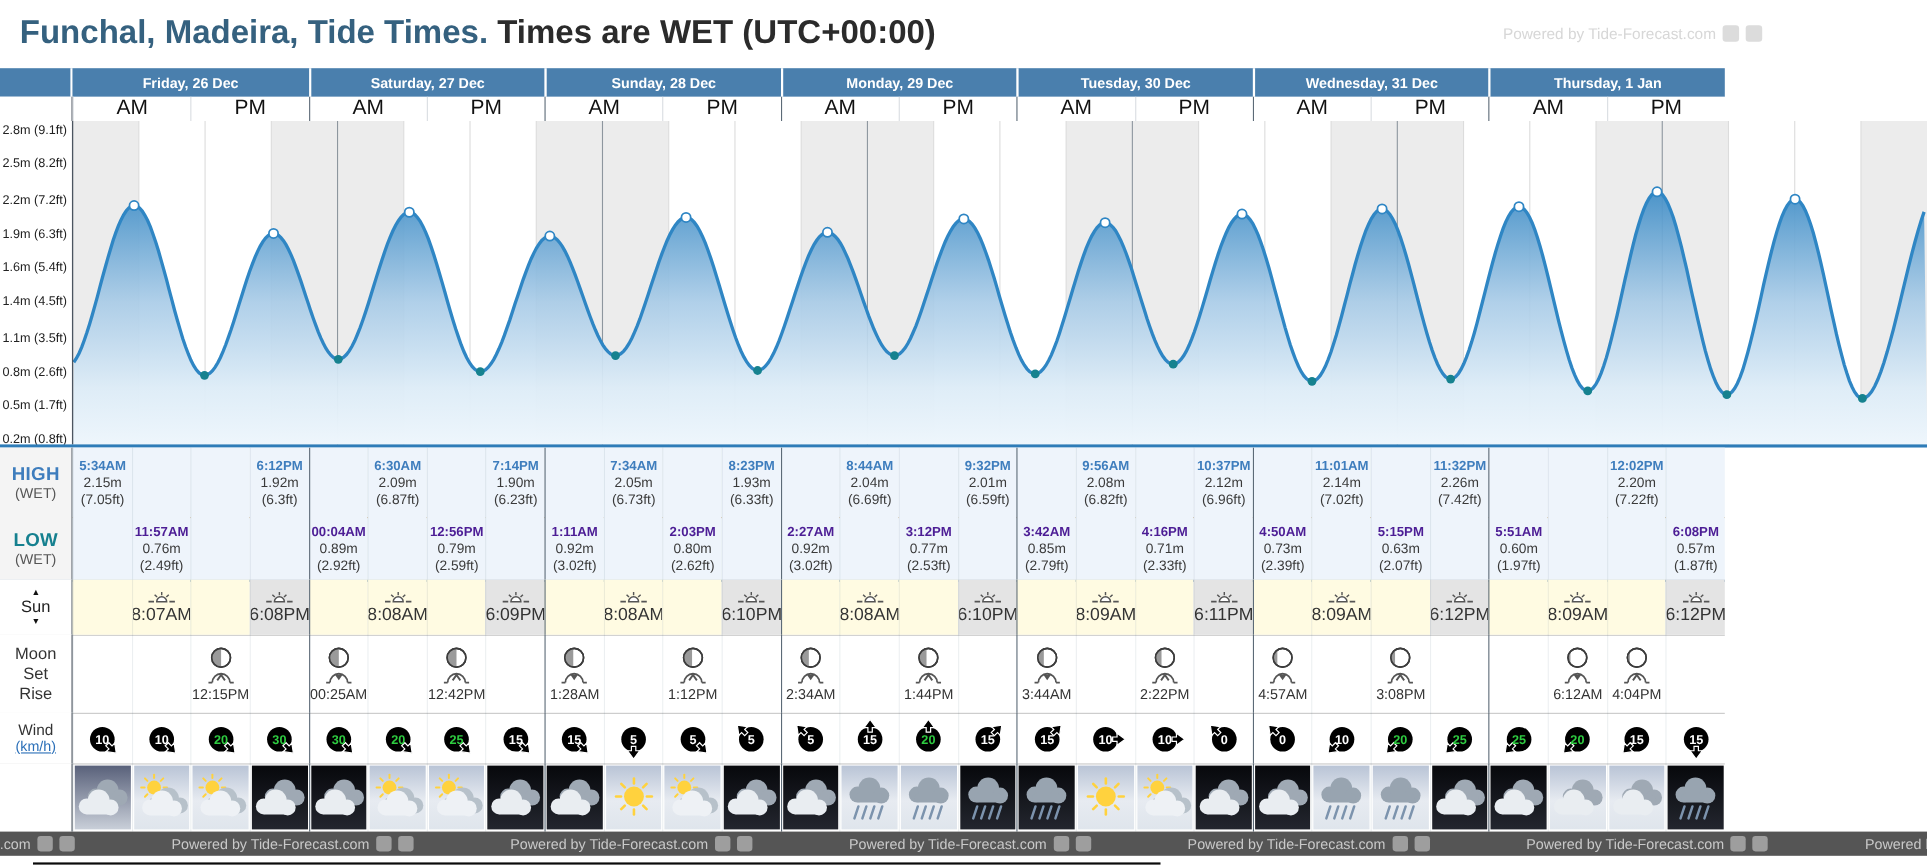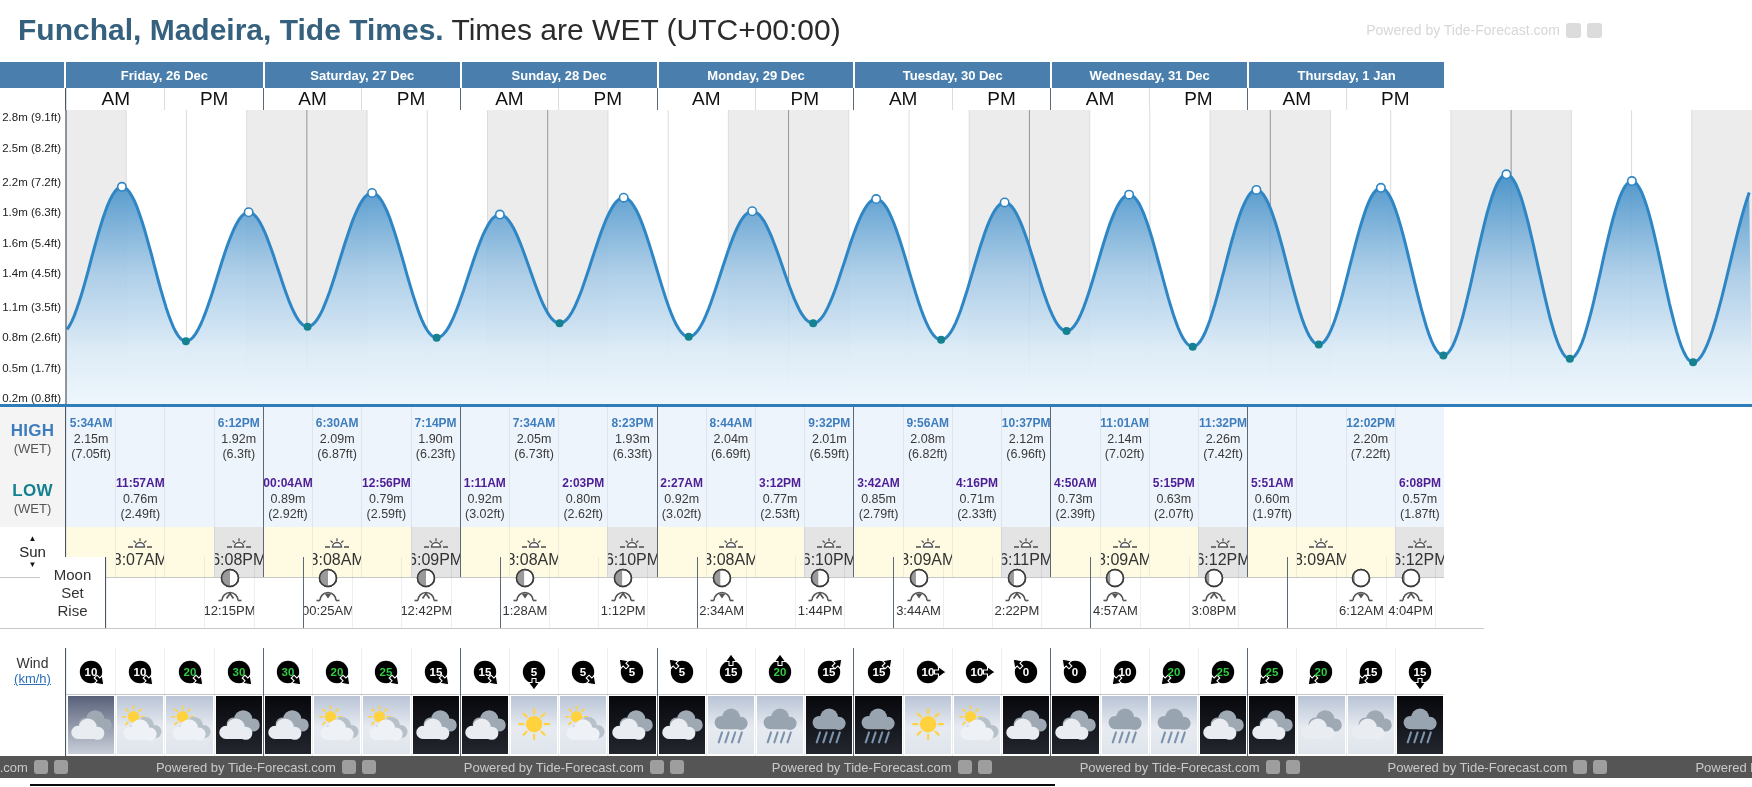--- a/index.html
+++ b/index.html
@@ -2,26 +2,26 @@
 <html><head>
 <meta charset="utf-8">
 <style>
   html,body{margin:0;padding:0;background:#fff;}
   .page{position:relative;width:1752px;height:787px;background:#fff;overflow:hidden;
         font-family:"Liberation Sans","DejaVu Sans",sans-serif;}
   
   .titlebar{position:absolute;left:0;top:0;width:100%;height:62px;background:#fff;}
   .pagetitle{position:absolute;left:18px;top:13px;font-size:30px;line-height:34px;margin:0;white-space:nowrap;}
   .t-bold{font-weight:bold;color:#35617f;}
-  .t-rest{font-weight:normal;color:#2b2b2b;}
+  .t-rest{font-weight:bold;color:#2b2b2b;}
   .wm-top{position:absolute;right:150px;top:22px;display:flex;align-items:center;gap:6px;
           color:#d7d7d7;font-size:14px;}
   .wm-ic{display:inline-block;width:15px;height:15px;border-radius:3px;background:#dcdcdc;}
   
-  .row{position:absolute;left:0;width:1444px;display:grid;}
+  .row{position:absolute;left:0;width:1568px;display:grid;}
   .cols28{grid-template-columns:66px repeat(28,1fr);}
   .cols14{grid-template-columns:66px repeat(14,1fr);}
   .cols7 {grid-template-columns:66px repeat(7,1fr);}
   .lab{border-right:1px solid #4c5560;display:flex;flex-direction:column;align-items:center;justify-content:center;background:#fff;}
   .c{display:flex;flex-direction:column;align-items:center;justify-content:center;
      border-left:1px solid rgba(70,95,120,0.10);overflow:hidden;}
   .c.dayb{border-left:1px solid #5c6a77;}
   
   .row-days{top:62px;height:26px;}
   .dh{background:#4a7fad;color:#fff;font-size:13px;font-weight:bold;display:flex;align-items:center;justify-content:center;border-left:2px solid #fff;}
@@ -48,21 +48,21 @@
   .tt-high{color:#3e7dbd;} .tt-low{color:#4c1d95;}
   
   .row-sun{top:527px;height:50px;border-bottom:1px solid #c8c8c8;}
   .row-sun .c{background:#fffbe2;}
   .row-sun .c.setbg{background:#e4e4e4;}
   .sunlab{display:flex;flex-direction:column;align-items:center;line-height:10px;color:#222;}
   .sunlab .tri{font-size:8px;color:#111;}
   .sunlab .txt{font-size:15px;line-height:16px;}
   .suntime{font-size:16px;color:#333;margin-top:2px;}
   
-  .row-moon{top:557px;height:71px;border-bottom:1px solid #c8c8c8;padding-left:40px;}
+  .row-moon{top:577px;height:71px;border-bottom:1px solid #c8c8c8;}
   .moonlab{font-size:15px;color:#333;line-height:18px;text-align:center;}
   .moontime{font-size:13px;color:#333;margin-top:1px;}
   
   .row-wind{top:648px;height:46px;border-bottom:1px solid #c8c8c8;}
   .windlab{font-size:14px;color:#333;line-height:15px;text-align:center;}
   .kmh{font-size:13px;color:#2a6fb8;text-decoration:underline;cursor:pointer;}
   
   .row-weather{top:694px;height:62px;}
   .wtile{width:calc(100% - 2px);height:58px;margin:1px;display:flex;align-items:center;justify-content:center;}
   .wtile.day{background:linear-gradient(180deg,#b9c4d6 0%,#e7ebf1 55%,#dfe5ec 100%);}

